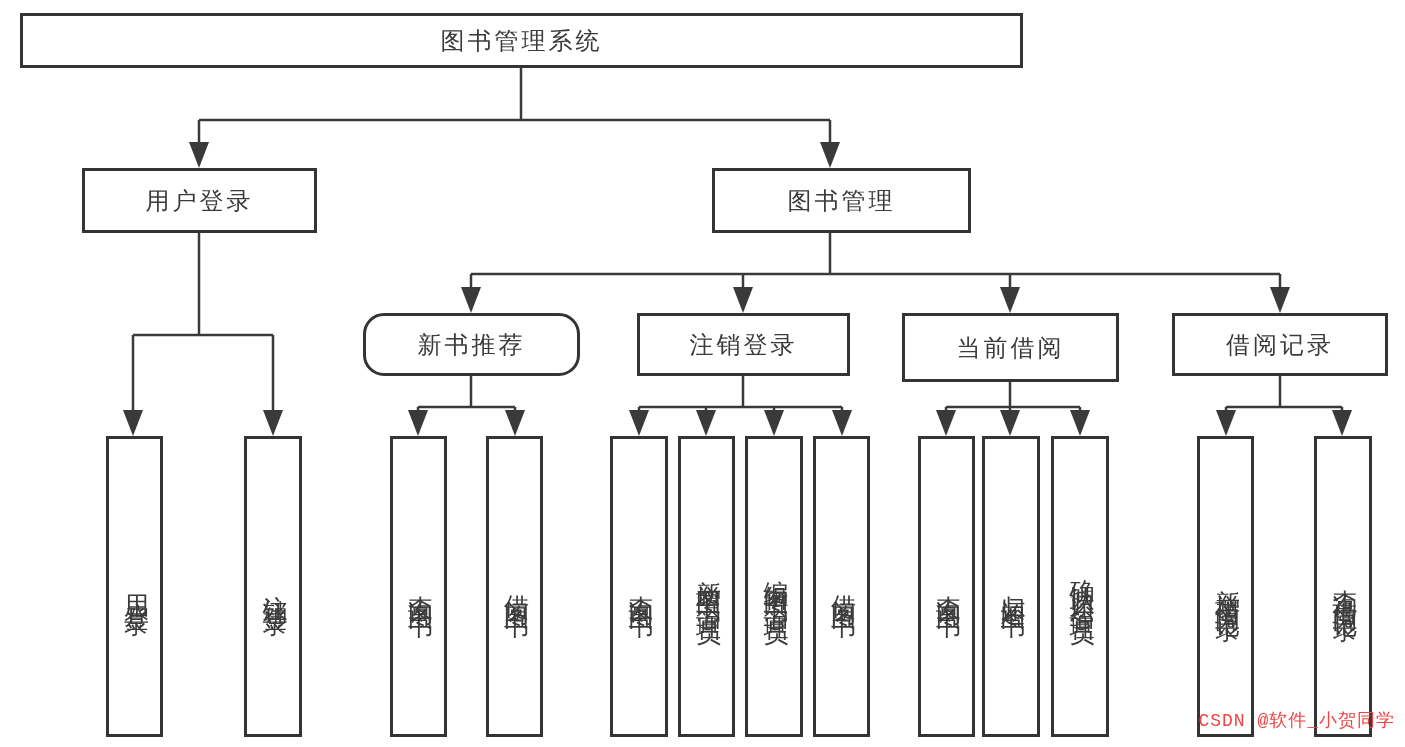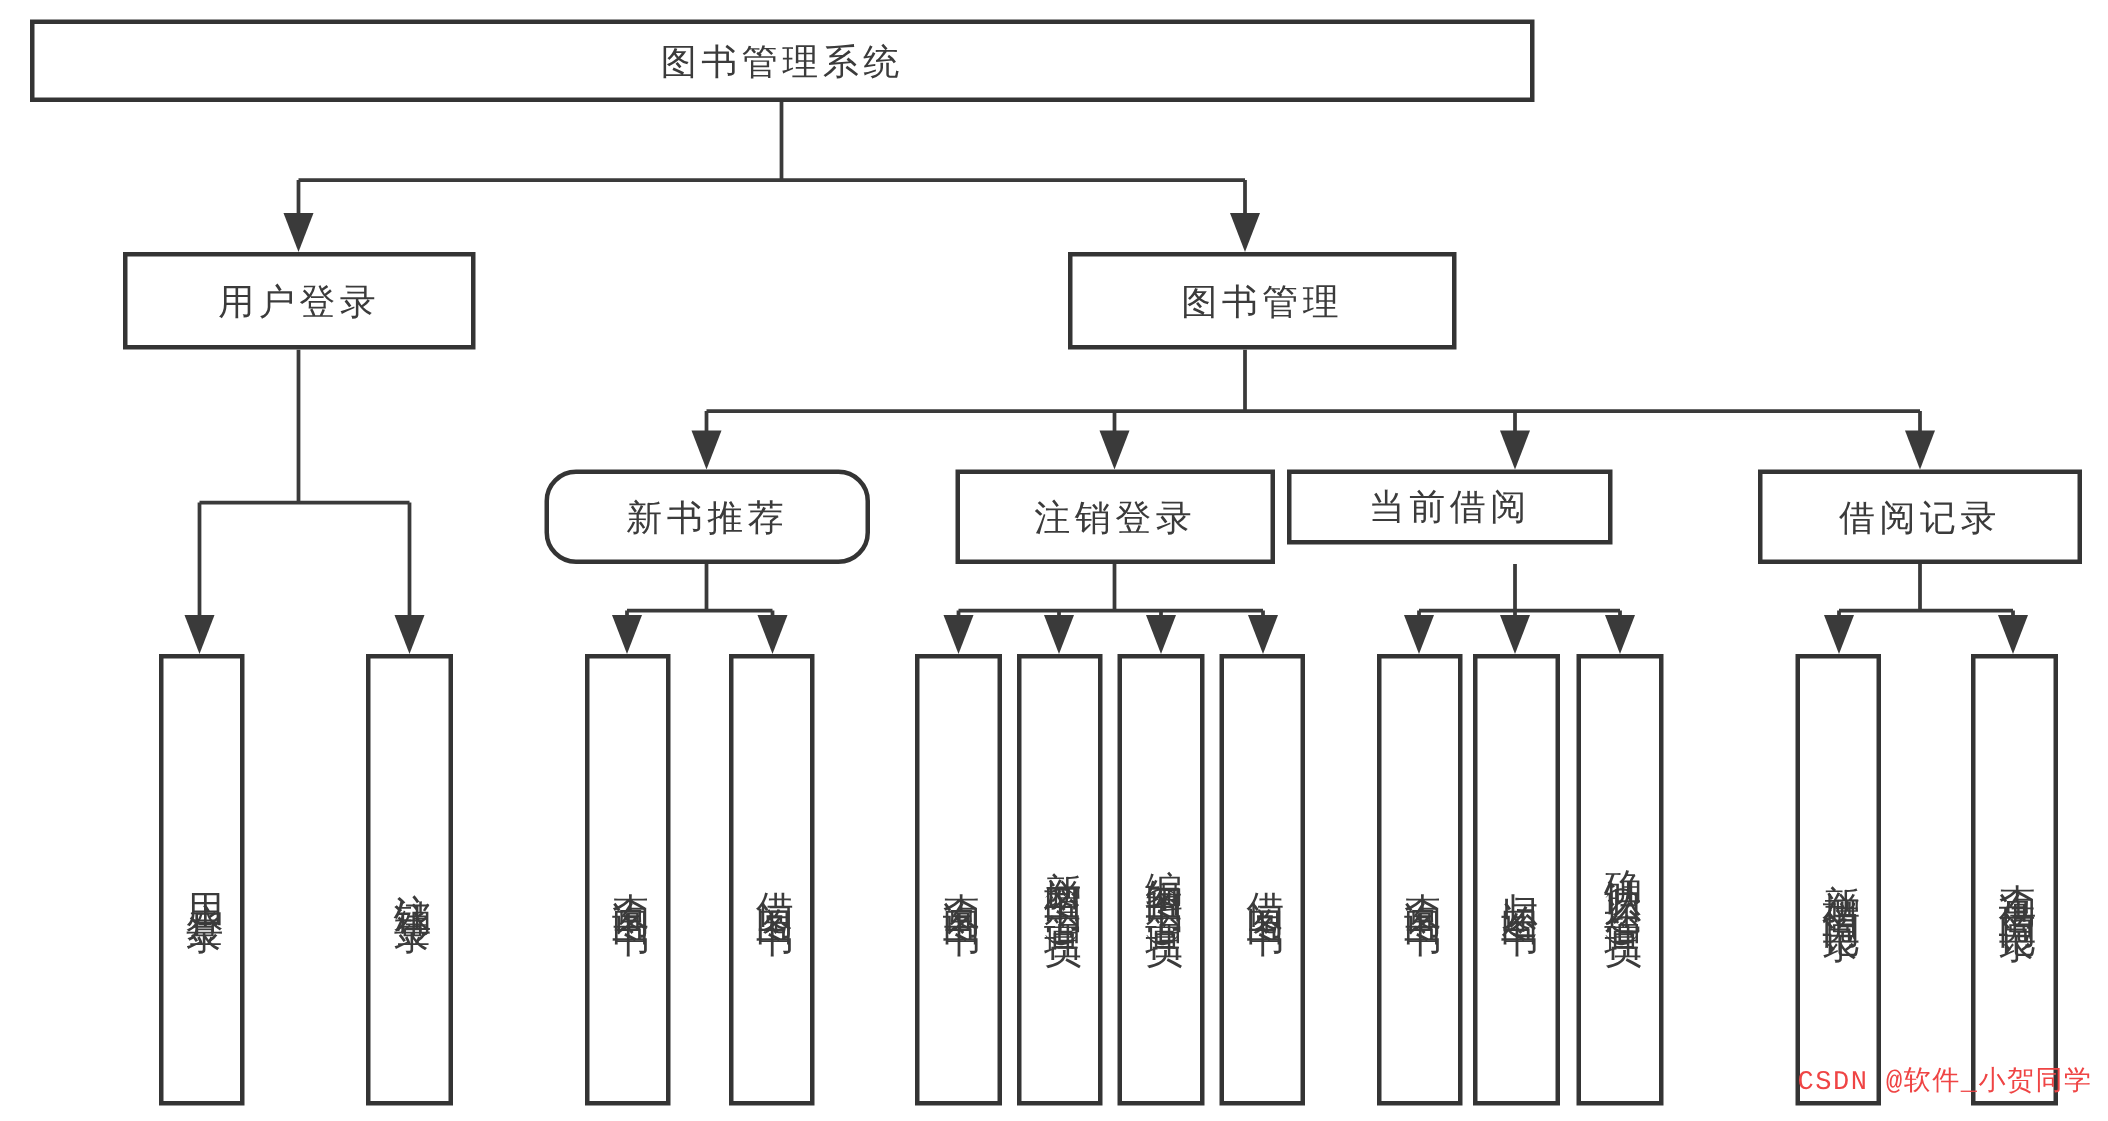--- a/index.html
+++ b/index.html
@@ -98,21 +98,21 @@
       <polygon points="1332,410 1352,410 1342,436" fill="#3a3a3a"></polygon>
     </svg>
 
   <div class="node hnode" style="left:20px;top:13px;width:1003px;height:55px;">图书管理系统</div>
 
   <div class="node hnode" style="left:82px;top:168px;width:235px;height:65px;">用户登录</div>
   <div class="node hnode" style="left:712px;top:168px;width:259px;height:65px;">图书管理</div>
 
   <div class="node hnode" style="left:363px;top:313px;width:217px;height:63px;border-radius:21px;">新书推荐</div>
   <div class="node hnode" style="left:637px;top:313px;width:213px;height:63px;">注销登录</div>
-  <div class="node hnode" style="left:858px;top:313px;width:217px;height:50px;">当前借阅</div>
+  <div class="node hnode" style="left:902px;top:313px;width:217px;height:69px;">当前借阅</div>
   <div class="node hnode" style="left:1172px;top:313px;width:216px;height:63px;">借阅记录</div>
 
   <div class="node vnode" style="left:106px;top:436px;width:57px;height:301px;">
     <span>用户登录</span>
     </div>
   <div class="node vnode" style="left:244px;top:436px;width:58px;height:301px;">
     <span>注销登录</span>
     </div>
 
   <div class="node vnode" style="left:390px;top:436px;width:57px;height:301px;">

